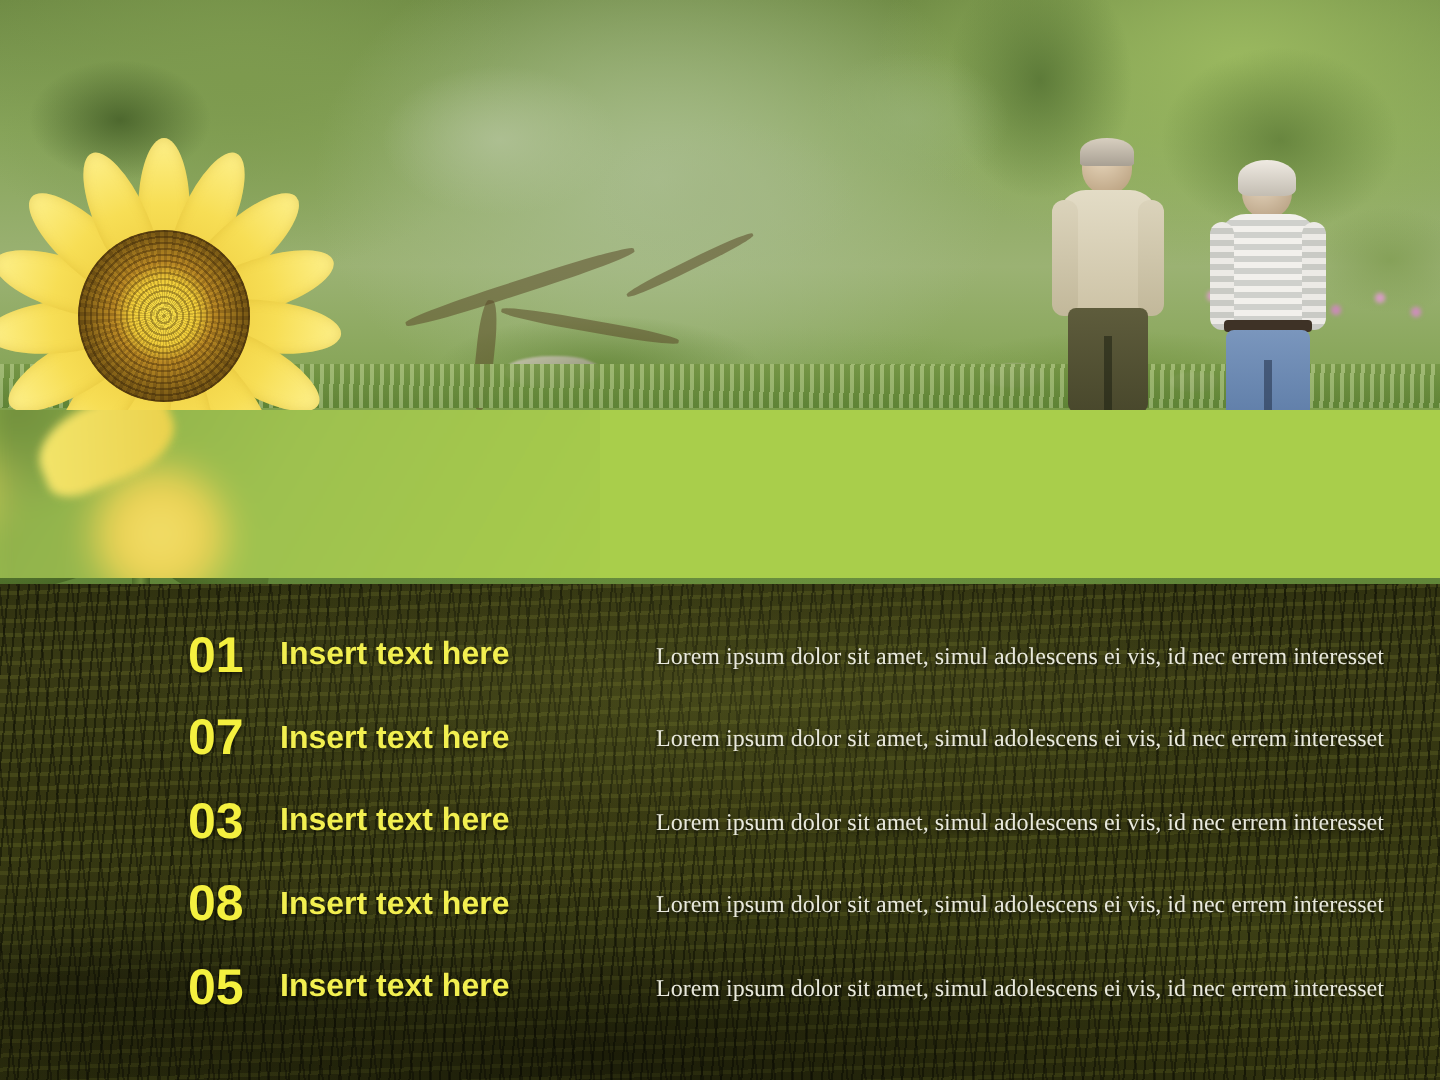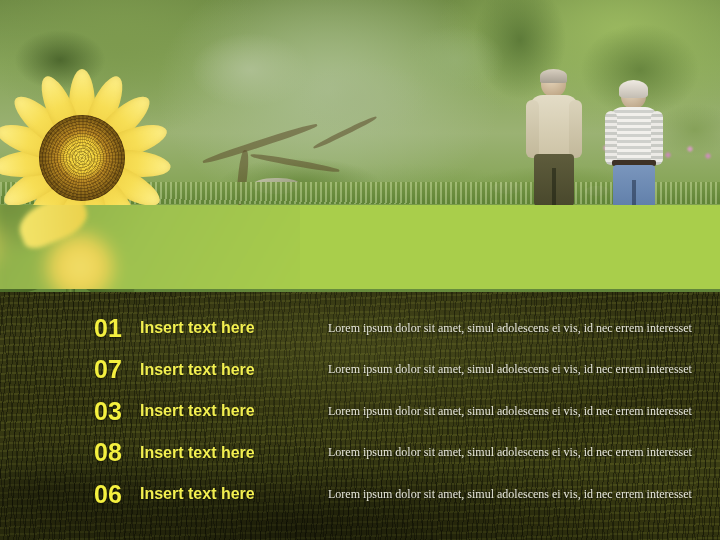--- a/index.html
+++ b/index.html
@@ -355,20 +355,20 @@
           <div class="row-num">03</div>
           <div class="row-title">Insert text here</div>
           <div class="row-desc">Lorem ipsum dolor sit amet, simul adolescens ei vis, id nec errem interesset</div>
         </div>
         <div class="row" style="top: 146.5px;">
           <div class="row-num">08</div>
           <div class="row-title">Insert text here</div>
           <div class="row-desc">Lorem ipsum dolor sit amet, simul adolescens ei vis, id nec errem interesset</div>
         </div>
         <div class="row" style="top: 188px;">
-          <div class="row-num">06</div>
+          <div class="row-num">05</div>
           <div class="row-title">Insert text here</div>
           <div class="row-desc">Lorem ipsum dolor sit amet, simul adolescens ei vis, id nec errem interesset</div>
         </div>
       </div>
   </div>
 
 </div>
 
 </body></html>

